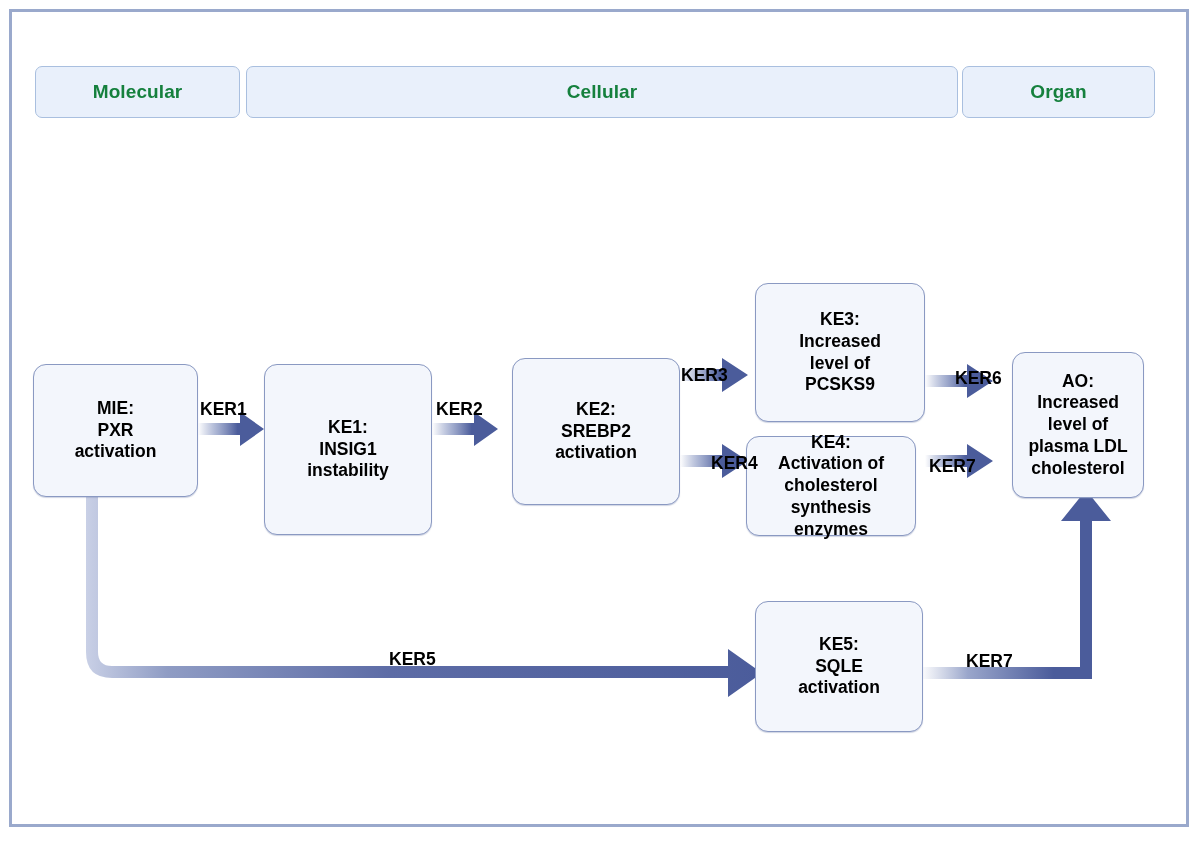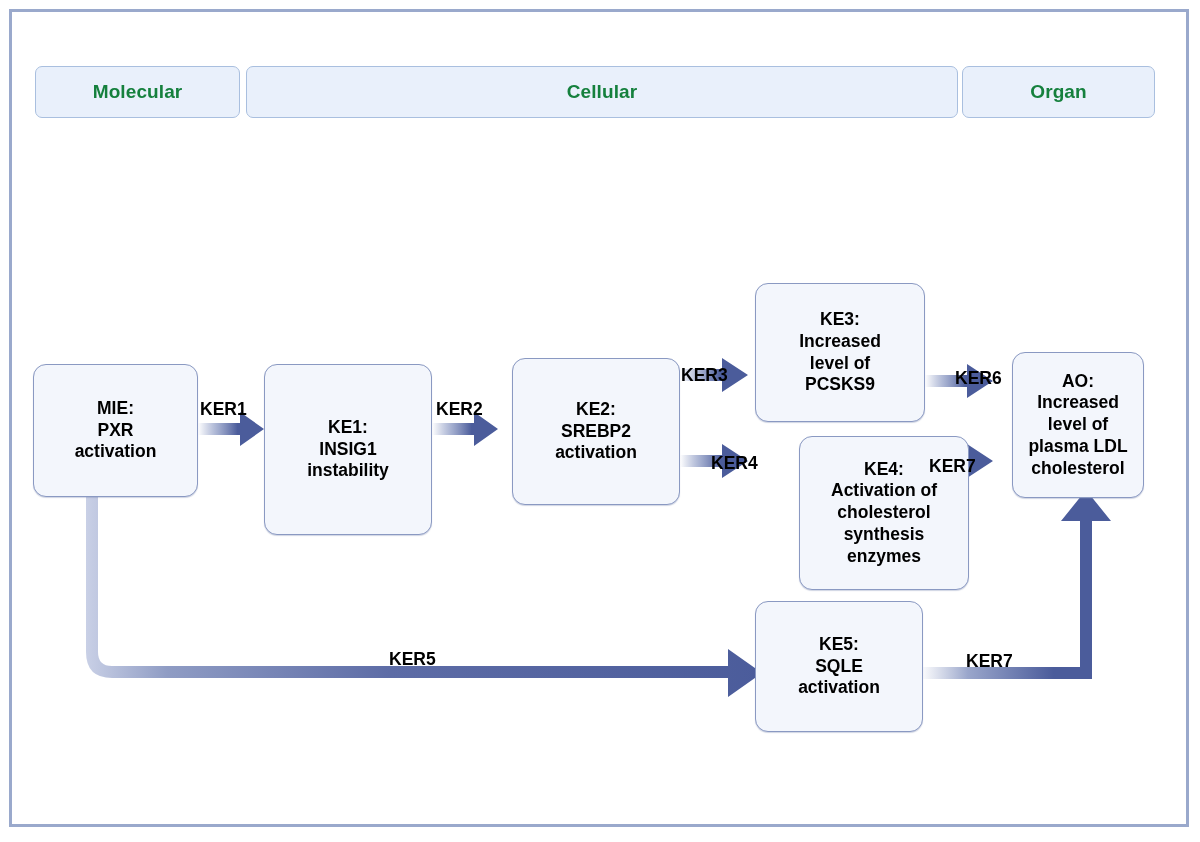--- a/index.html
+++ b/index.html
@@ -192,21 +192,21 @@
   </div>
 
   <div class="node" style="left:512px; top:358px; width:168px; height:147px;">
     <span class="txt">KE2:<br>SREBP2<br>activation</span>
   </div>
 
   <div class="node" style="left:755px; top:283px; width:170px; height:139px;">
     <span class="txt">KE3:<br>Increased<br>level of<br>PCSKS9</span>
   </div>
 
-  <div class="node" style="left:799px; top:436px; width:170px; height:154px;">
+  <div class="node" style="left:746px; top:436px; width:170px; height:100px;">
     <span class="txt">KE4:<br>Activation of<br>cholesterol<br>synthesis<br>enzymes</span>
   </div>
 
   <div class="node" style="left:755px; top:601px; width:168px; height:131px;">
     <span class="txt">KE5:<br>SQLE<br>activation</span>
   </div>
 
   <div class="node" style="left:1000px; top:352px; width:132px; height:146px;margin-left:12px;">
     <span class="txt">AO:<br>Increased<br>level of<br>plasma LDL<br>cholesterol</span>
   </div>

